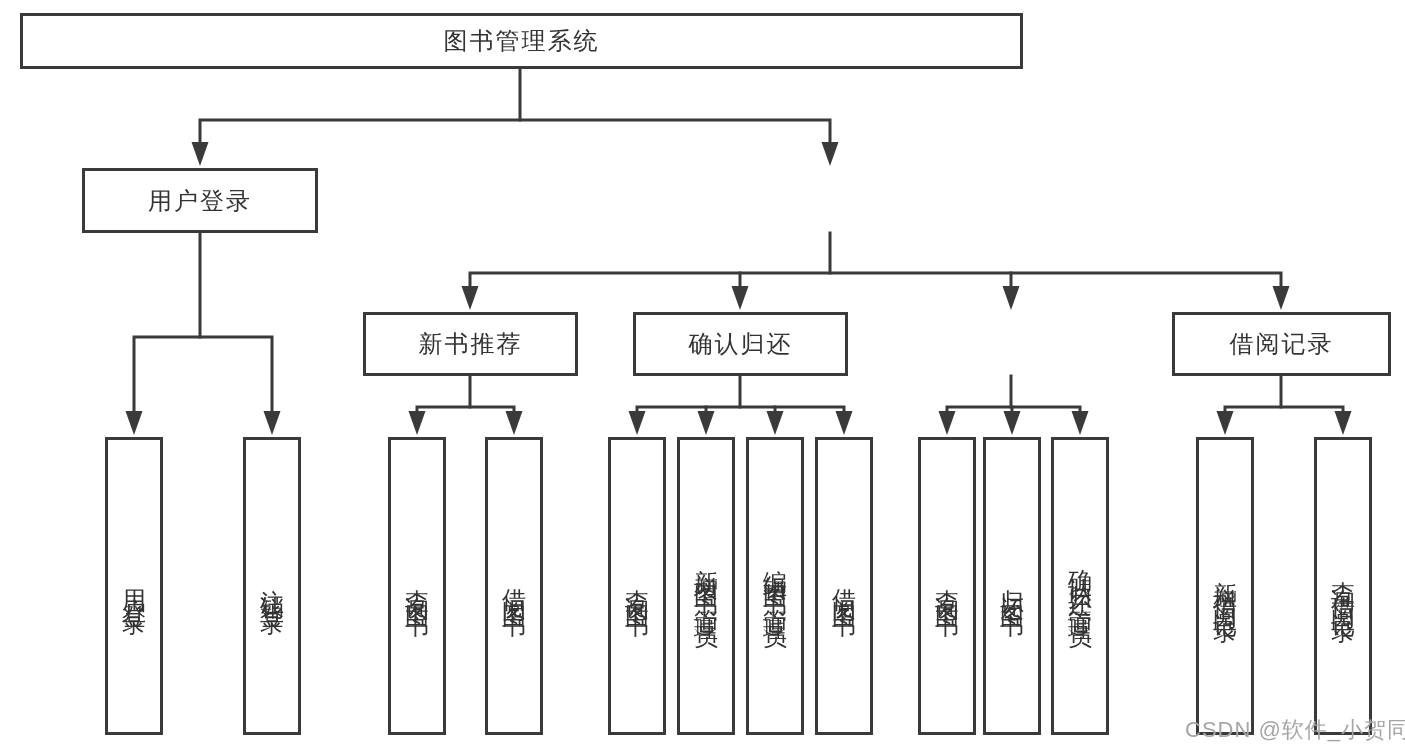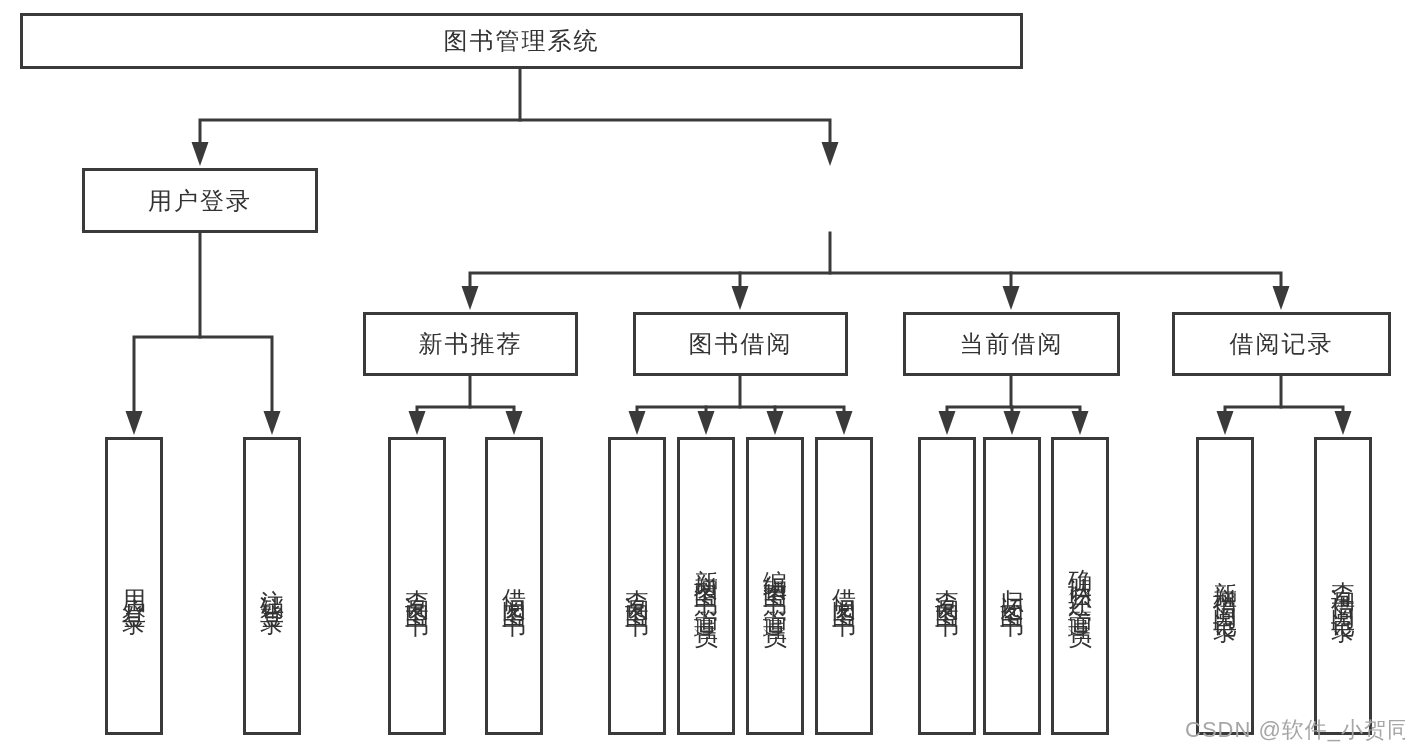--- a/index.html
+++ b/index.html
@@ -144,24 +144,21 @@
   </div>
 
   <div class="hbox" style="left:82px;top:168px;width:236px;height:65px">
     <span>用户登录</span>
   </div>
 
   <div class="hbox" style="left:363px;top:312px;width:215px;height:64px">
     <span>新书推荐</span>
   </div>
   <div class="hbox" style="left:633px;top:312px;width:215px;height:64px">
-    <span>图书借阅</span>
-  </div>
-  <div class="hbox" style="left:903px;top:312px;width:217px;height:64px">
-    <span>当前借阅</span>
+    <span>确认归还</span>
   </div>
   <div class="hbox" style="left:1172px;top:312px;width:219px;height:64px">
     <span>借阅记录</span>
   </div>
 
   <div class="vbox" style="left:105px">
     <span>用户登录</span>
   </div>
   <div class="vbox" style="left:243px">
     <span>注销登录</span>

